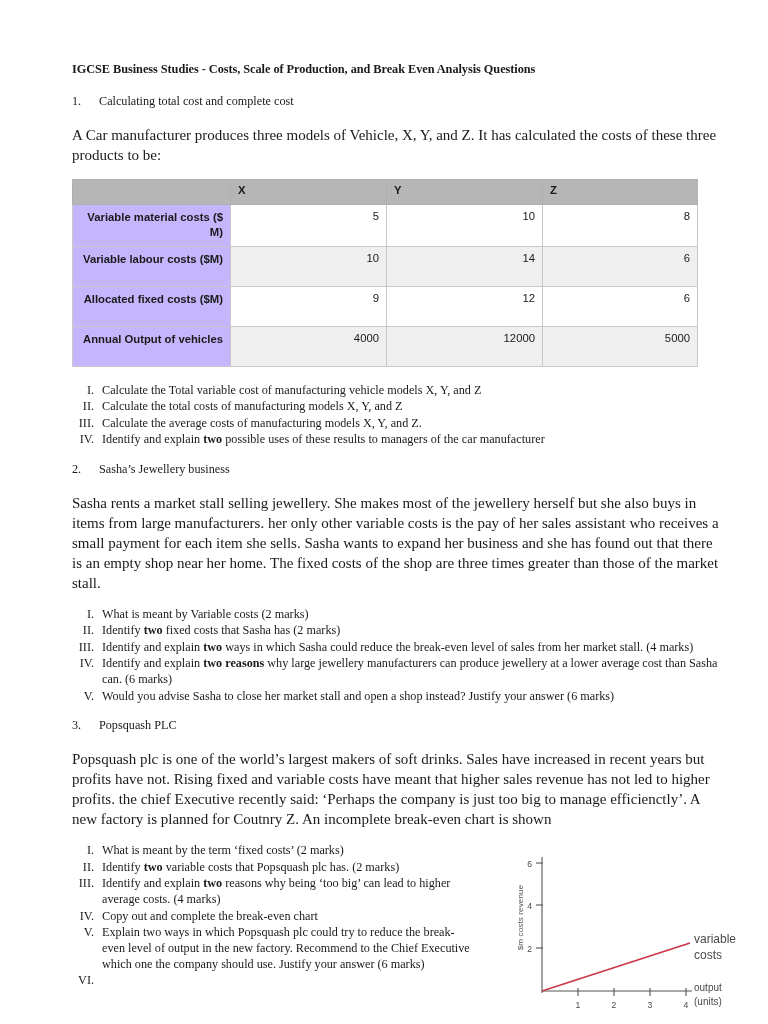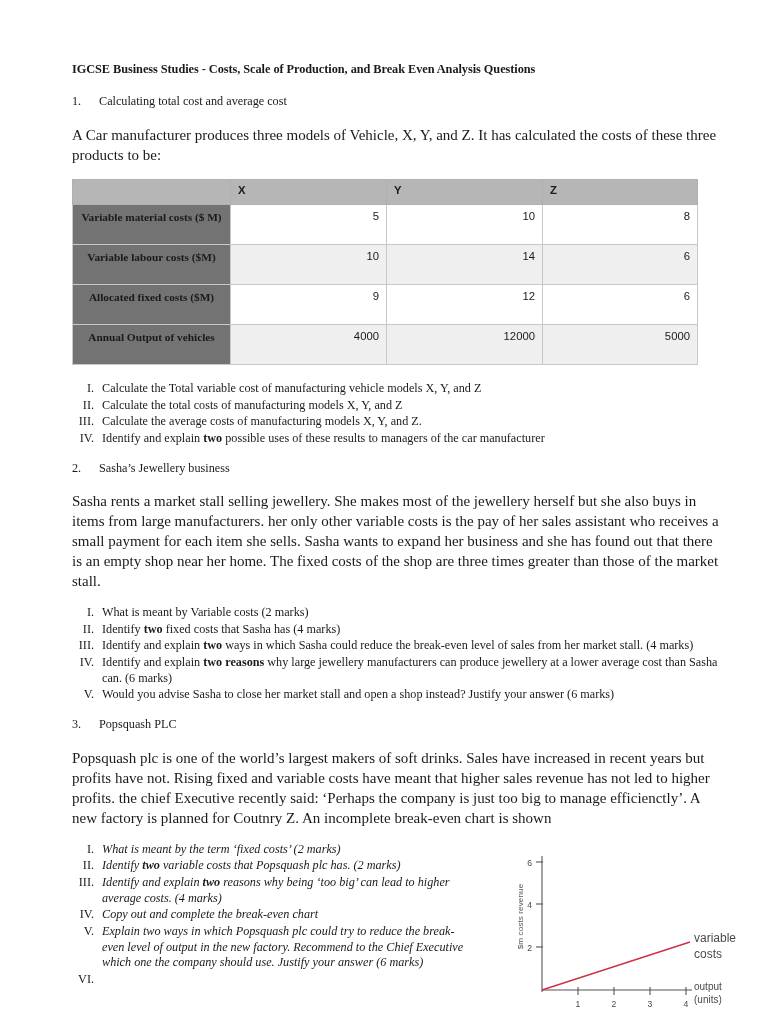--- a/index.html
+++ b/index.html
@@ -64,25 +64,24 @@
     background: #b6b6b6;
     height: 25px;
     font-weight: bold;
     text-align: left;
     padding-top: 4px;
     padding-bottom: 4px;
     border-color: #b0b0b0;
   }
   table.costs thead th.blank { background: #b6b6b6; }
   table.costs tbody th {
-    background: #737373;
+    background: #c4b5fd;
     font-weight: bold;
-    text-align: center;
+    text-align: right;
     line-height: 1.35;
-    font-family: Liberation Serif, serif;
   }
   table.costs tbody td {
     text-align: right;
     background: #ffffff;
     height: 40px;
   }
   table.costs tbody tr.alt td { background: #efefef; }
   
   ol.roman {
     list-style: none;
@@ -95,21 +94,21 @@
     line-height: 1.31;
     margin: 0 0 0.5px 0;
   }
   ol.roman > li .rn {
     flex: 0 0 30px;
     width: 30px;
     text-align: right;
     padding-right: 8px;
   }
   ol.roman > li .rtxt { flex: 1 1 auto; }
-  ol.roman.narrow > li .rtxt { max-width: 370px; font-style: italic; }
+  ol.roman.narrow > li .rtxt { max-width: 370px; }
   b { font-weight: bold; }
   
   .bottom-split {
     display: flex;
     align-items: flex-start;
   }
   .bottom-left { flex: 0 0 424px; }
   .bottom-right {
     flex: 1 1 auto;
     position: relative;
@@ -156,21 +155,21 @@
 </style>
 </head>
 <body>
 
 <div class="page">
 
   <h1 class="doc-title">IGCSE Business Studies - Costs, Scale of Production, and Break Even Analysis Questions</h1>
 
   <div class="numbered-head">
     <span class="num">1.</span>
-    <span>Calculating total cost and average cost</span>
+    <span>Calculating total cost and complete cost</span>
   </div>
 
   <p class="para">A Car manufacturer produces three models of Vehicle, X, Y, and Z. It has calculated the costs of these three products to be:</p>
 
   <table class="costs">
     <colgroup>
         <col class="c0">
         <col class="c1">
         <col class="c2">
         <col class="c3">
@@ -237,21 +236,21 @@
 
   <p class="para">Sasha rents a market stall selling jewellery. She makes most of the jewellery herself but she also buys in items from large manufacturers. her only other variable costs is the pay of her sales assistant who receives a small payment for each item she sells. Sasha wants to expand her business and she has found out that there is an empty shop near her home. The fixed costs of the shop are three times greater than those of the market stall.</p>
 
   <ol class="roman">
     <li>
       <span class="rn">I.</span>
       <span class="rtxt"><span>What is meant by Variable costs (2 marks)</span><b></b><span></span></span>
     </li>
     <li>
       <span class="rn">II.</span>
-      <span class="rtxt"><span>Identify </span><b>two</b><span> fixed costs that Sasha has (4 marks)</span></span>
+      <span class="rtxt"><span>Identify </span><b>two</b><span> fixed costs that Sasha has (2 marks)</span></span>
     </li>
     <li>
       <span class="rn">III.</span>
       <span class="rtxt"><span>Identify and explain </span><b>two</b><span> ways in which Sasha could reduce the break-even level of sales from her market stall. (4 marks)</span></span>
     </li>
     <li>
       <span class="rn">IV.</span>
       <span class="rtxt"><span>Identify and explain </span><b>two reasons</b><span> why large jewellery manufacturers can produce jewellery at a lower average cost than Sasha can. (6 marks)</span></span>
     </li>
     <li>

